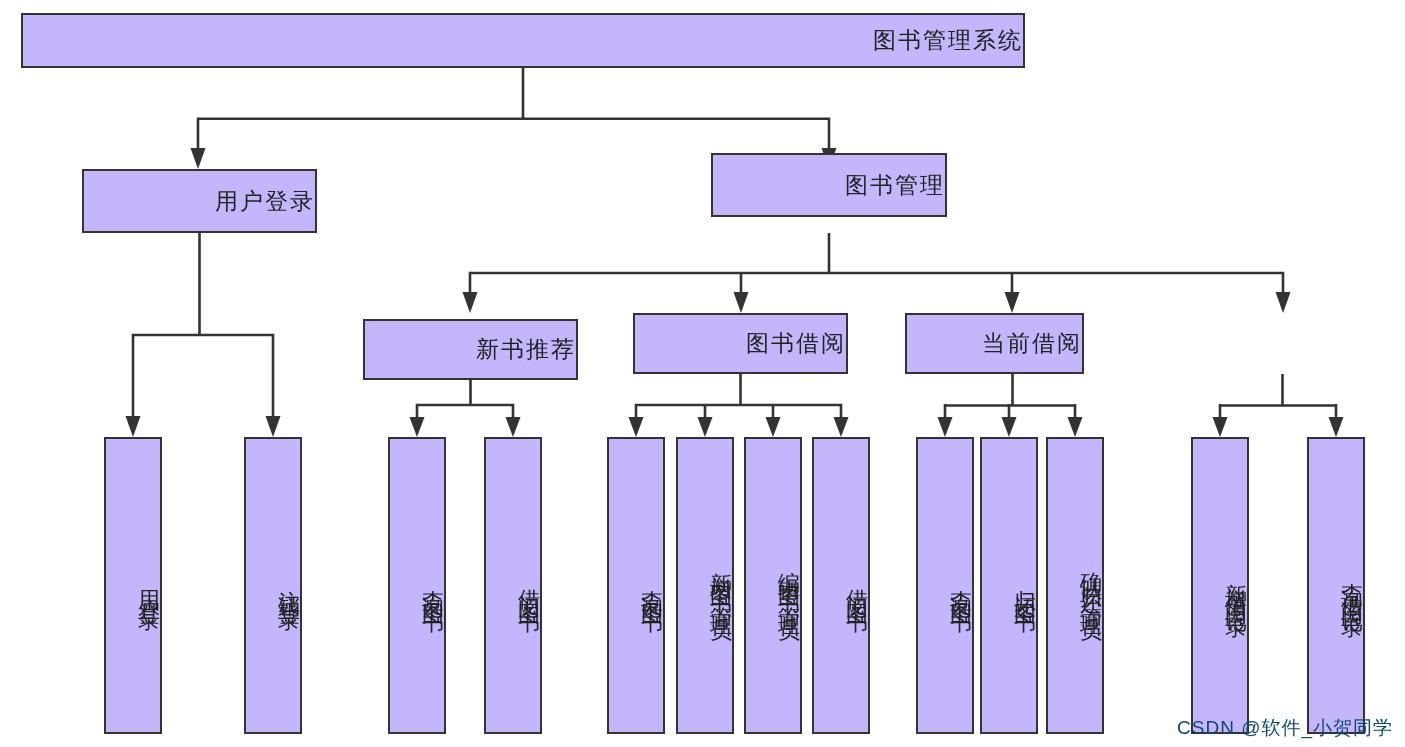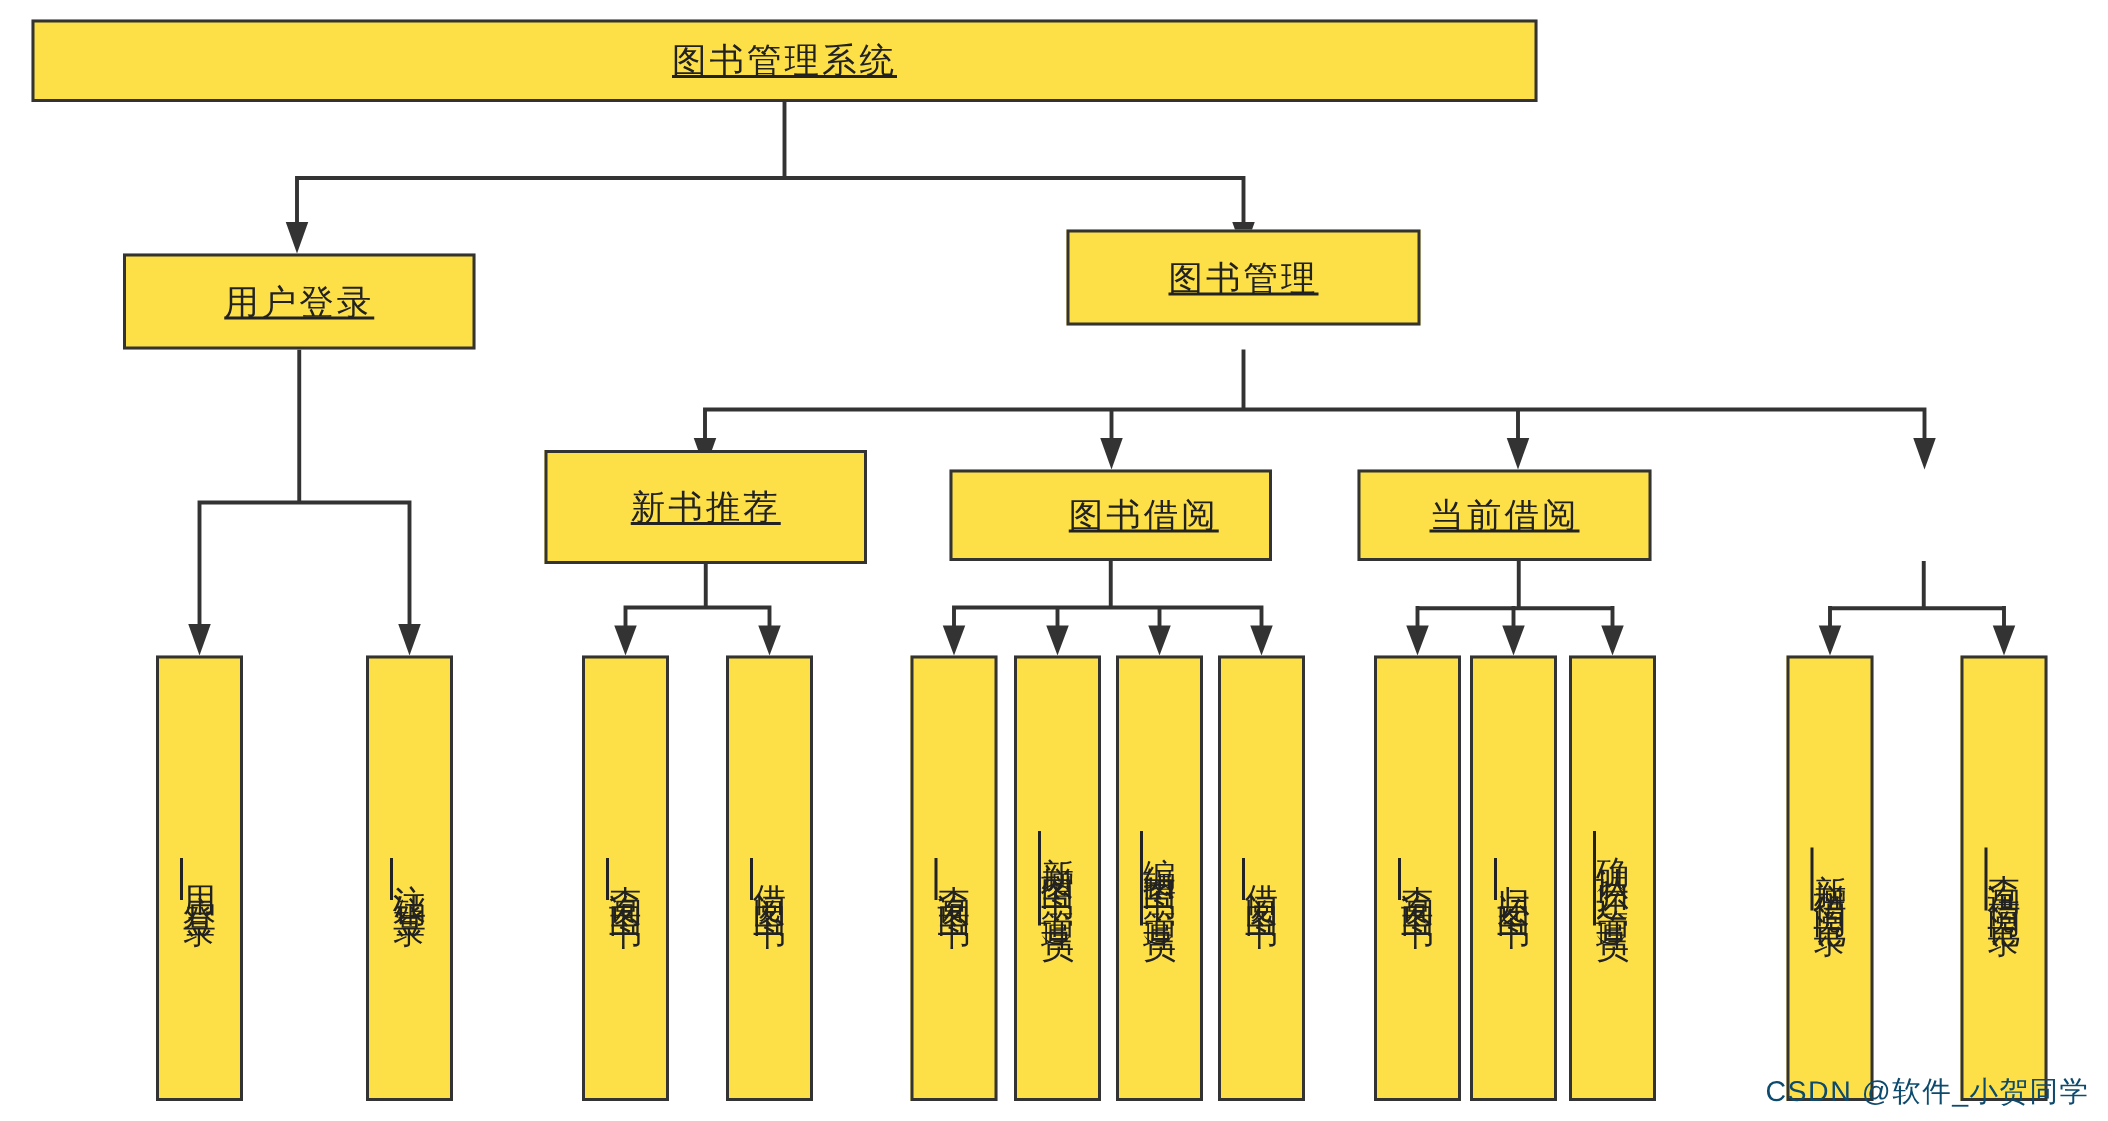--- a/index.html
+++ b/index.html
@@ -19,26 +19,25 @@
     position: absolute;
     left: 0;
     top: 0;
     width: 1405px;
     height: 747px;
   }
   .box {
     position: absolute;
     box-sizing: border-box;
     border: 2.8px solid #333333;
-    background: #fde047;
+    background: #c4b5fd;
     display: flex;
     align-items: center;
-    justify-content: center;
+    justify-content: flex-end;
     color: #222222;
-    text-decoration: underline;
   }
   .box.h .label {
     font-size: 23px;
     letter-spacing: 2px;
     white-space: nowrap;
   }
   .box.v {
     width: 58px;
     top: 437px;
     height: 297px;
@@ -121,27 +120,27 @@
     <span class="label">图书管理系统</span>
   </div>
 
   <div class="box h" style="left:82px; top:169px; width:235px; height:64px;">
     <span class="label">用户登录</span>
   </div>
   <div class="box h" style="left:711px; top:153px; width:236px; height:64px;">
     <span class="label">图书管理</span>
   </div>
 
-  <div class="box h" style="left:363px; top:300px; width:215px; height:76px;">
+  <div class="box h" style="left:363px; top:319px; width:215px; height:61px;">
     <span class="label">新书推荐</span>
   </div>
   <div class="box h" style="left:633px; top:313px; width:215px; height:61px;padding-left:44px;">
     <span class="label">图书借阅</span>
   </div>
-  <div class="box h" style="left:905px; top:313px; width:196px; height:61px;">
+  <div class="box h" style="left:905px; top:313px; width:179px; height:61px;">
     <span class="label">当前借阅</span>
   </div>
 
   <div class="box v" style="left:104px;">
     <span class="label">用户登录</span>
   </div>
   <div class="box v" style="left:244px;">
     <span class="label">注销登录</span>
   </div>
 

